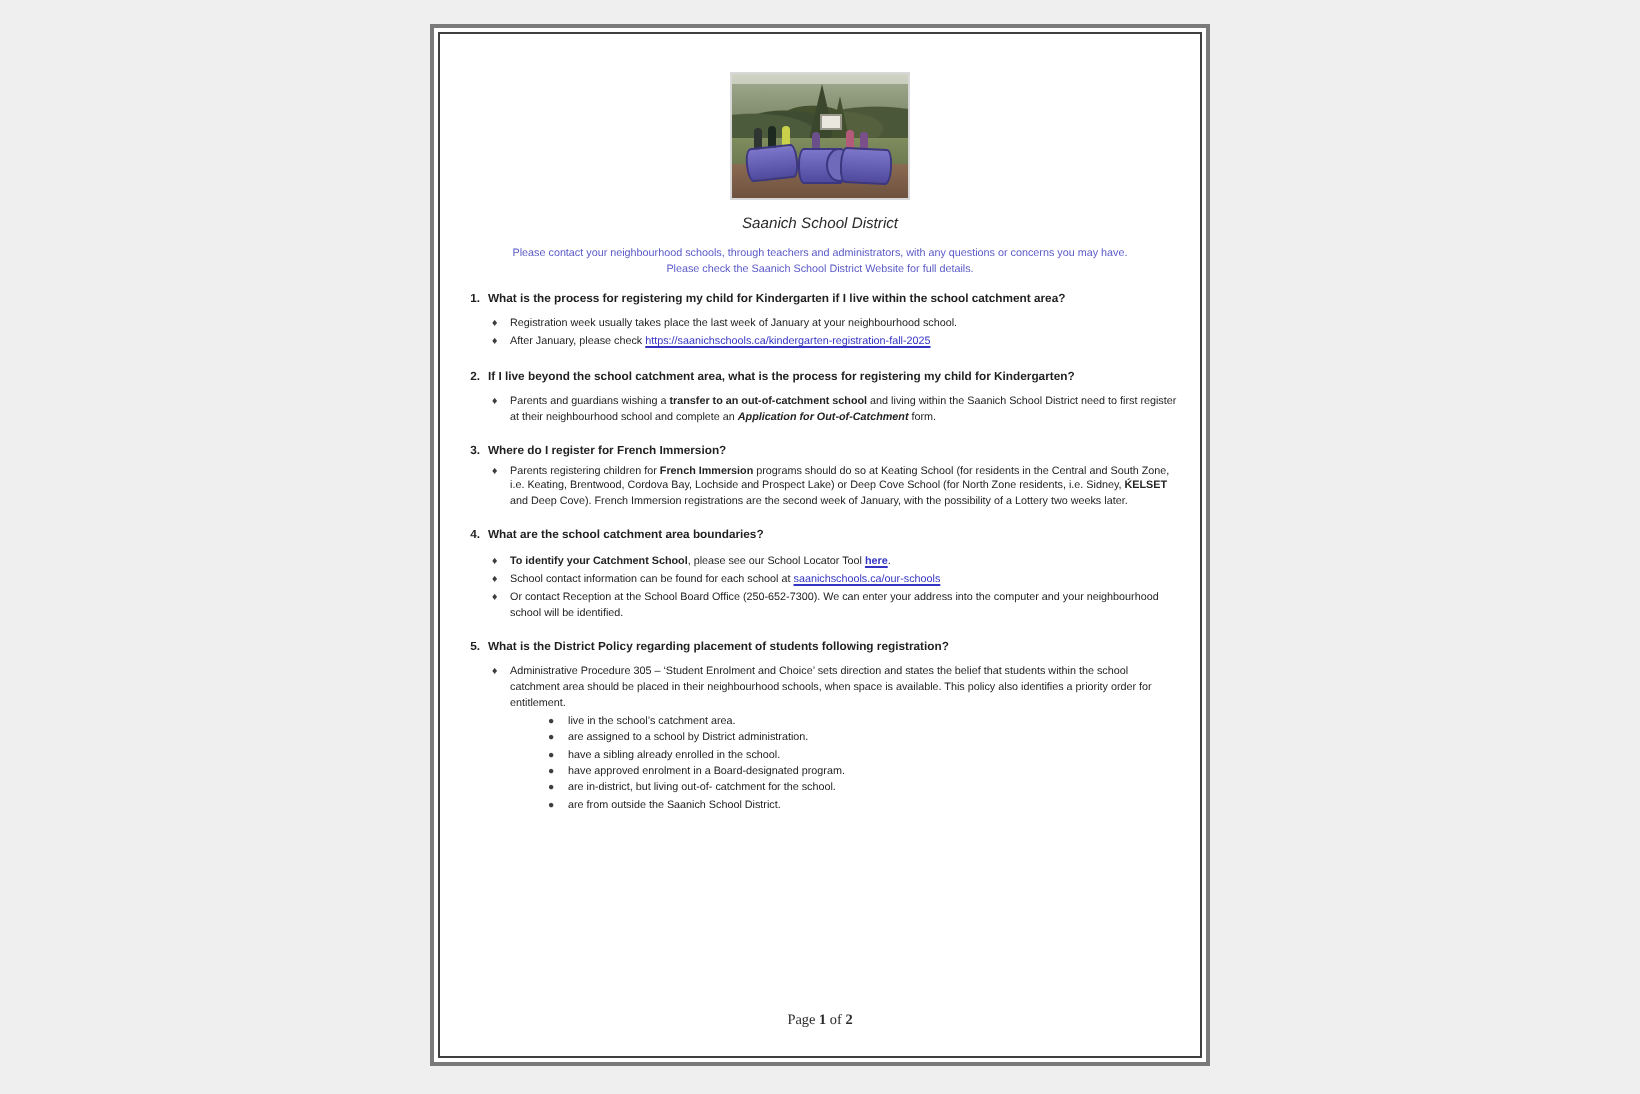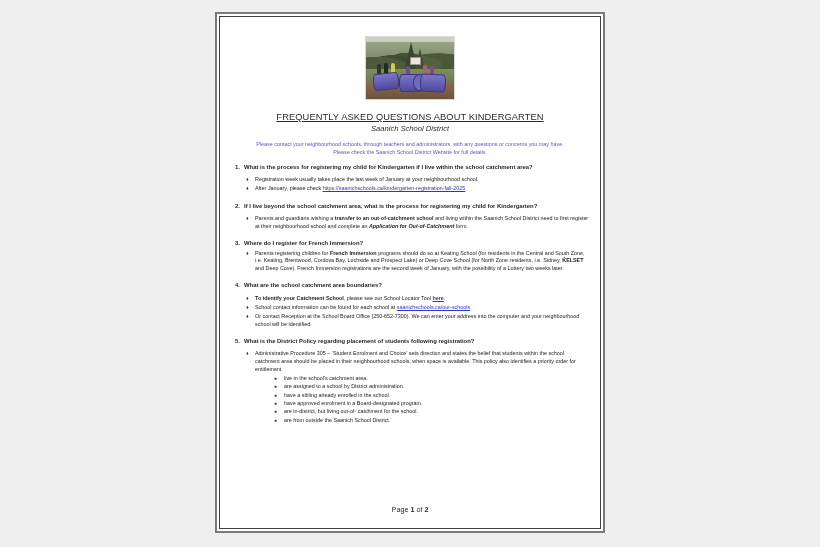--- a/index.html
+++ b/index.html
@@ -198,21 +198,21 @@
     text-decoration: underline;
   }
   .lnk.bold { font-weight: bold; }
 
   
   .page-footer {
     position: absolute;
     left: 0; right: 0;
     bottom: 14px;
     text-align: center;
-    font-family: Liberation Sans, sans-serif;
+    font-family: Liberation Serif, serif;
     font-size: 7.2px;
     color: #2b2b2b;
   }
 </style>
 </head>
 <body>
 
 <div id="page-viewport">
   <div id="page-sheet">
 
@@ -231,21 +231,20 @@
         <div class="ph-kid k4"></div>
         <div class="ph-kid k5"></div>
         <div class="ph-kid k6"></div>
         <div class="ph-barrel b1"></div>
         <div class="ph-barrel b2"></div>
         <div class="ph-barrel-end"></div>
         <div class="ph-barrel b3"></div>
       </div>
     </div>
 
-    <div class="doc-title">FREQUENTLY ASKED QUESTIONS ABOUT KINDERGARTEN</div>
     <div class="doc-subtitle">Saanich School District</div>
 
     <div class="notice">
       <div>Please contact your neighbourhood schools, through teachers and administrators, with any questions or concerns you may have.</div>
       <div>Please check the Saanich School District Website for full details.</div>
     </div>
 
     <div class="qa-list" id="qa-list">
         <div class="qa">
           <div class="qa-num">1.</div>

